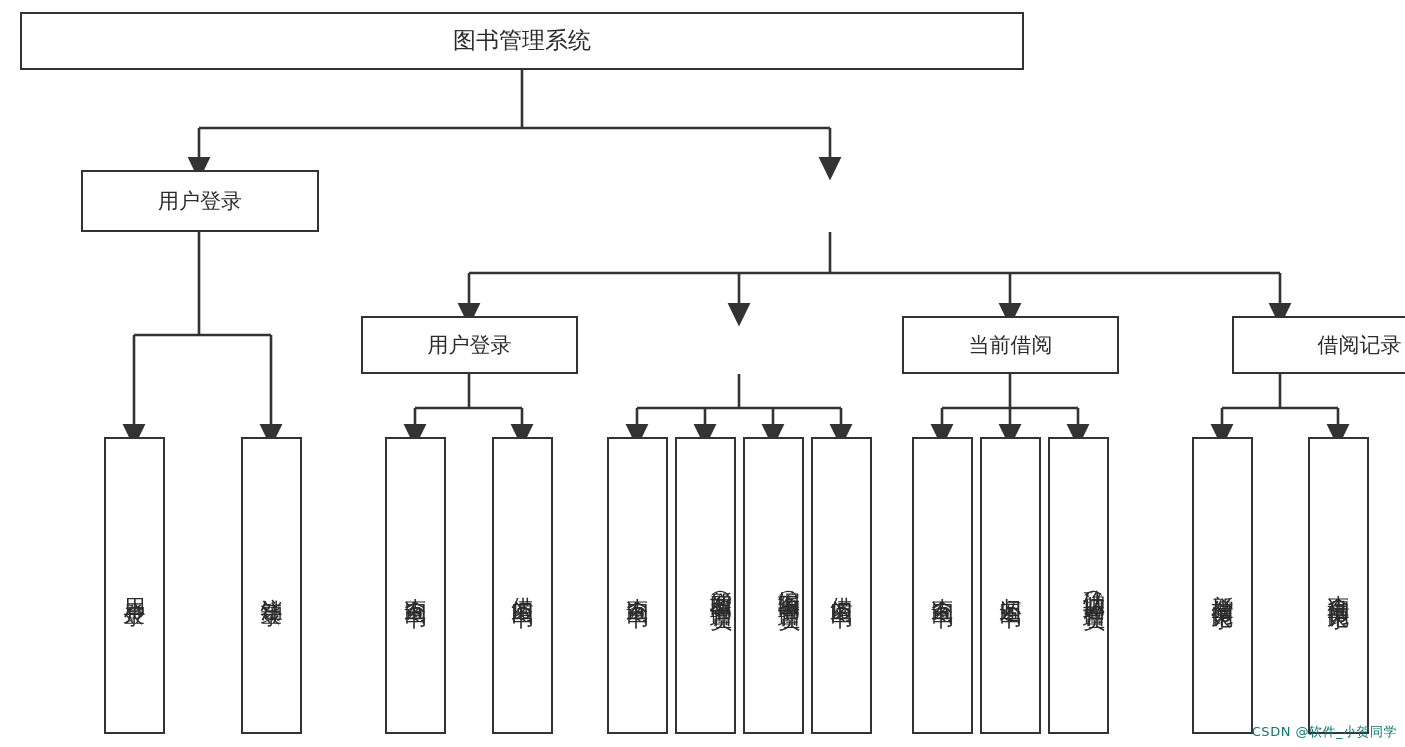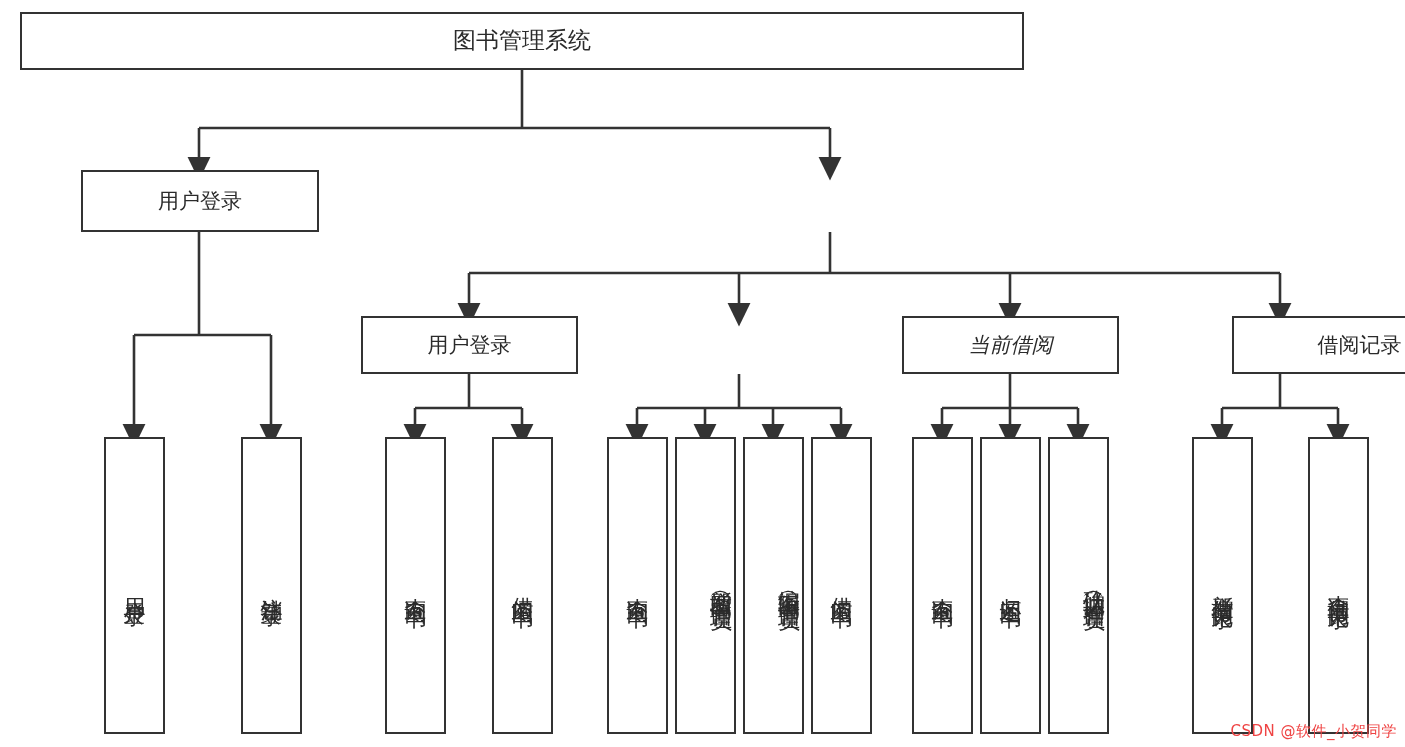--- a/index.html
+++ b/index.html
@@ -61,22 +61,22 @@
     white-space: pre-wrap;
   }
   .node.leaf .label {
     writing-mode: vertical-rl;
     text-orientation: upright;
   }
   #watermark {
     position: absolute;
     right: 8px;
     bottom: 6px;
-    font-size: 15px;
-    color: #ef4444;
+    font-size: 13px;
+    color: #0f766e;
     letter-spacing: 0.5px;
     z-index: 5;
     white-space: nowrap;
   }
 </style>
 </head>
 <body>
 
 <div id="canvas">
 
@@ -138,21 +138,21 @@
     <span class="label">图书管理系统</span>
   </div>
 
   <div class="node lvl2" style="left:81px; top:170px; width:238px; height:62px;">
     <span class="label">用户登录</span>
   </div>
 
   <div class="node lvl3" style="left:361px; top:316px; width:217px; height:58px;">
     <span class="label">用户登录</span>
   </div>
-  <div class="node lvl3" style="left:902px; top:316px; width:217px; height:58px;font-style:italic;">
+  <div class="node lvl3" style="left:902px; top:316px; width:217px; height:58px;">
     <span class="label">当前借阅</span>
   </div>
   <div class="node lvl3" style="left:1232px; top:316px; width:255px; height:58px;">
     <span class="label">借阅记录</span>
   </div>
 
   <div class="node leaf" style="left:104px; top:437px; width:61px; height:297px; align-items:center;">
     <span class="label">用户登录</span>
   </div>
   <div class="node leaf" style="left:241px; top:437px; width:61px; height:297px; align-items:center;">

